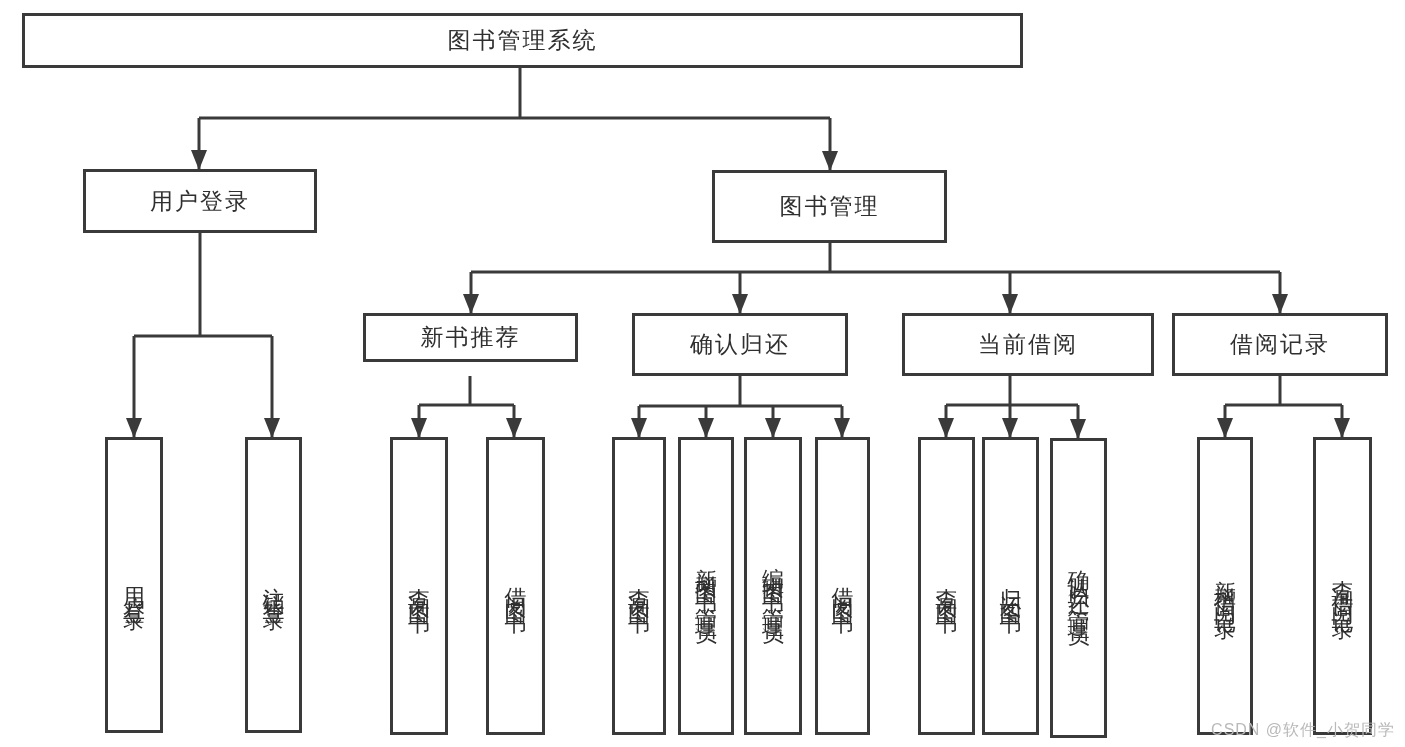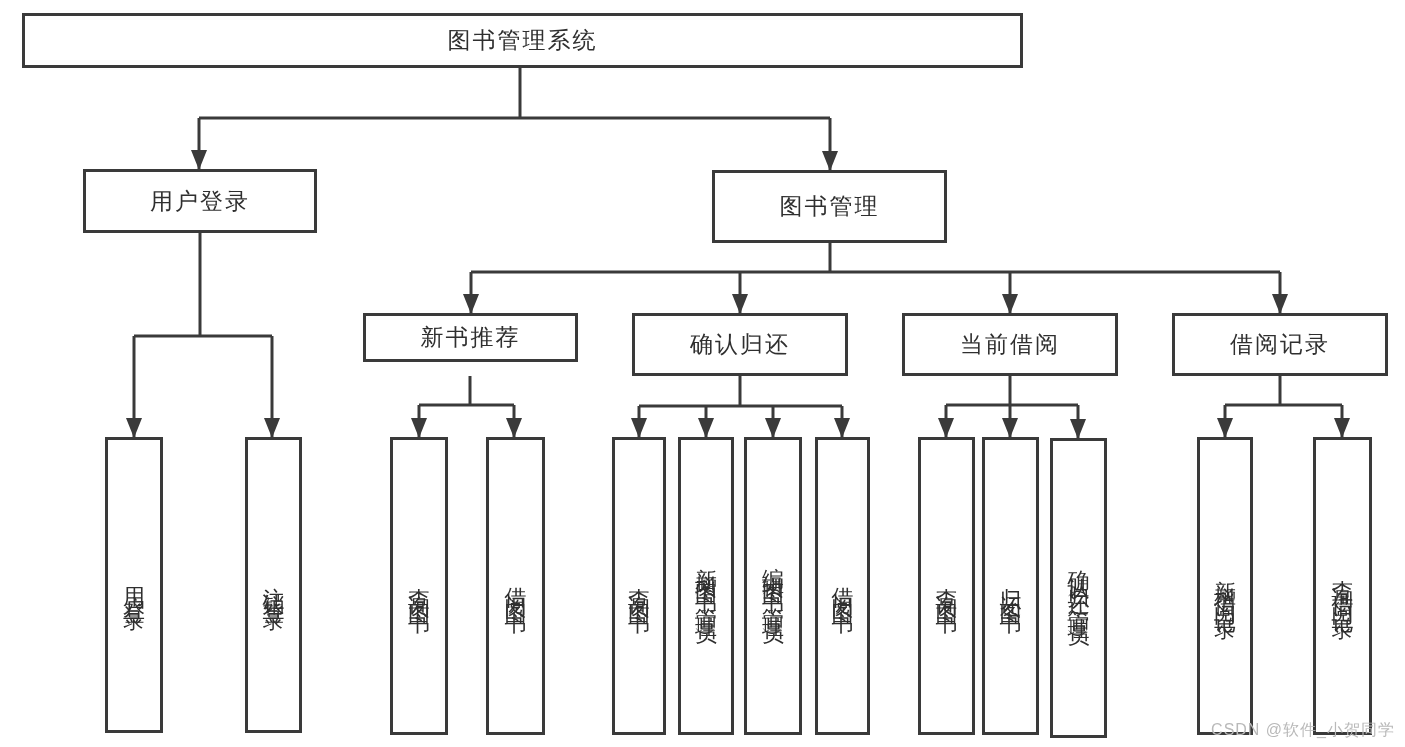--- a/index.html
+++ b/index.html
@@ -116,21 +116,21 @@
       </div>
       <div class="node h" style="left: 712px; top: 170px; width: 235px; height: 73px;">
         <span class="label">图书管理</span>
       </div>
       <div class="node h" style="left: 363px; top: 313px; width: 215px; height: 49px;">
         <span class="label">新书推荐</span>
       </div>
       <div class="node h" style="left: 632px; top: 313px; width: 216px; height: 63px;">
         <span class="label">确认归还</span>
       </div>
-      <div class="node h" style="left: 902px; top: 313px; width: 216px; height: 63px;">
+      <div class="node h" style="left: 902px; top: 313px; width: 252px; height: 63px;">
         <span class="label">当前借阅</span>
       </div>
       <div class="node h" style="left: 1172px; top: 313px; width: 216px; height: 63px;">
         <span class="label">借阅记录</span>
       </div>
       <div class="node v" style="left: 105px; top: 437px; width: 58px; height: 296px;">
         <span class="label">用户登录</span>
       </div>
       <div class="node v" style="left: 245px; top: 437px; width: 57px; height: 296px;">
         <span class="label">注销登录</span>

